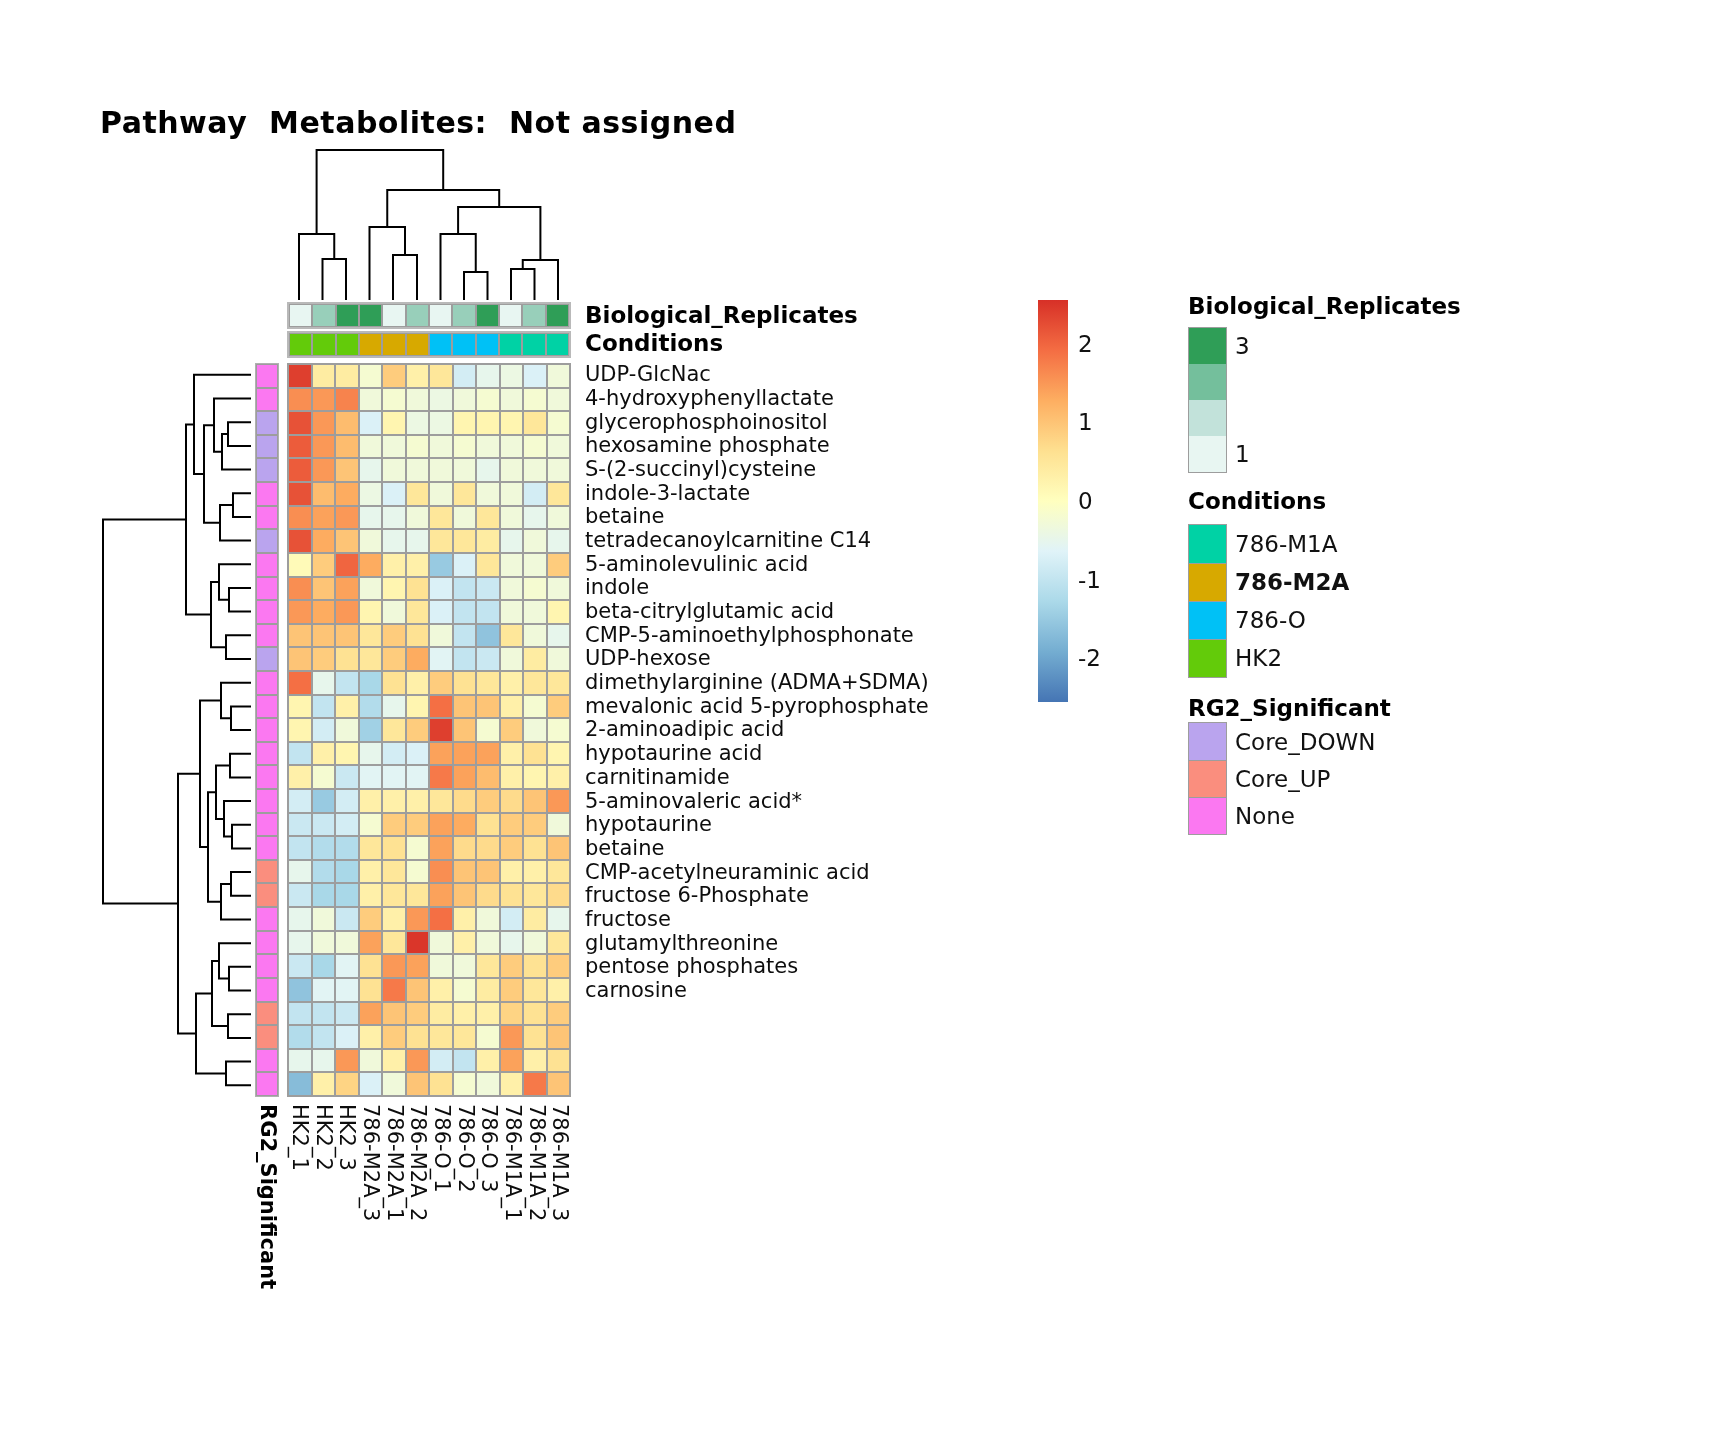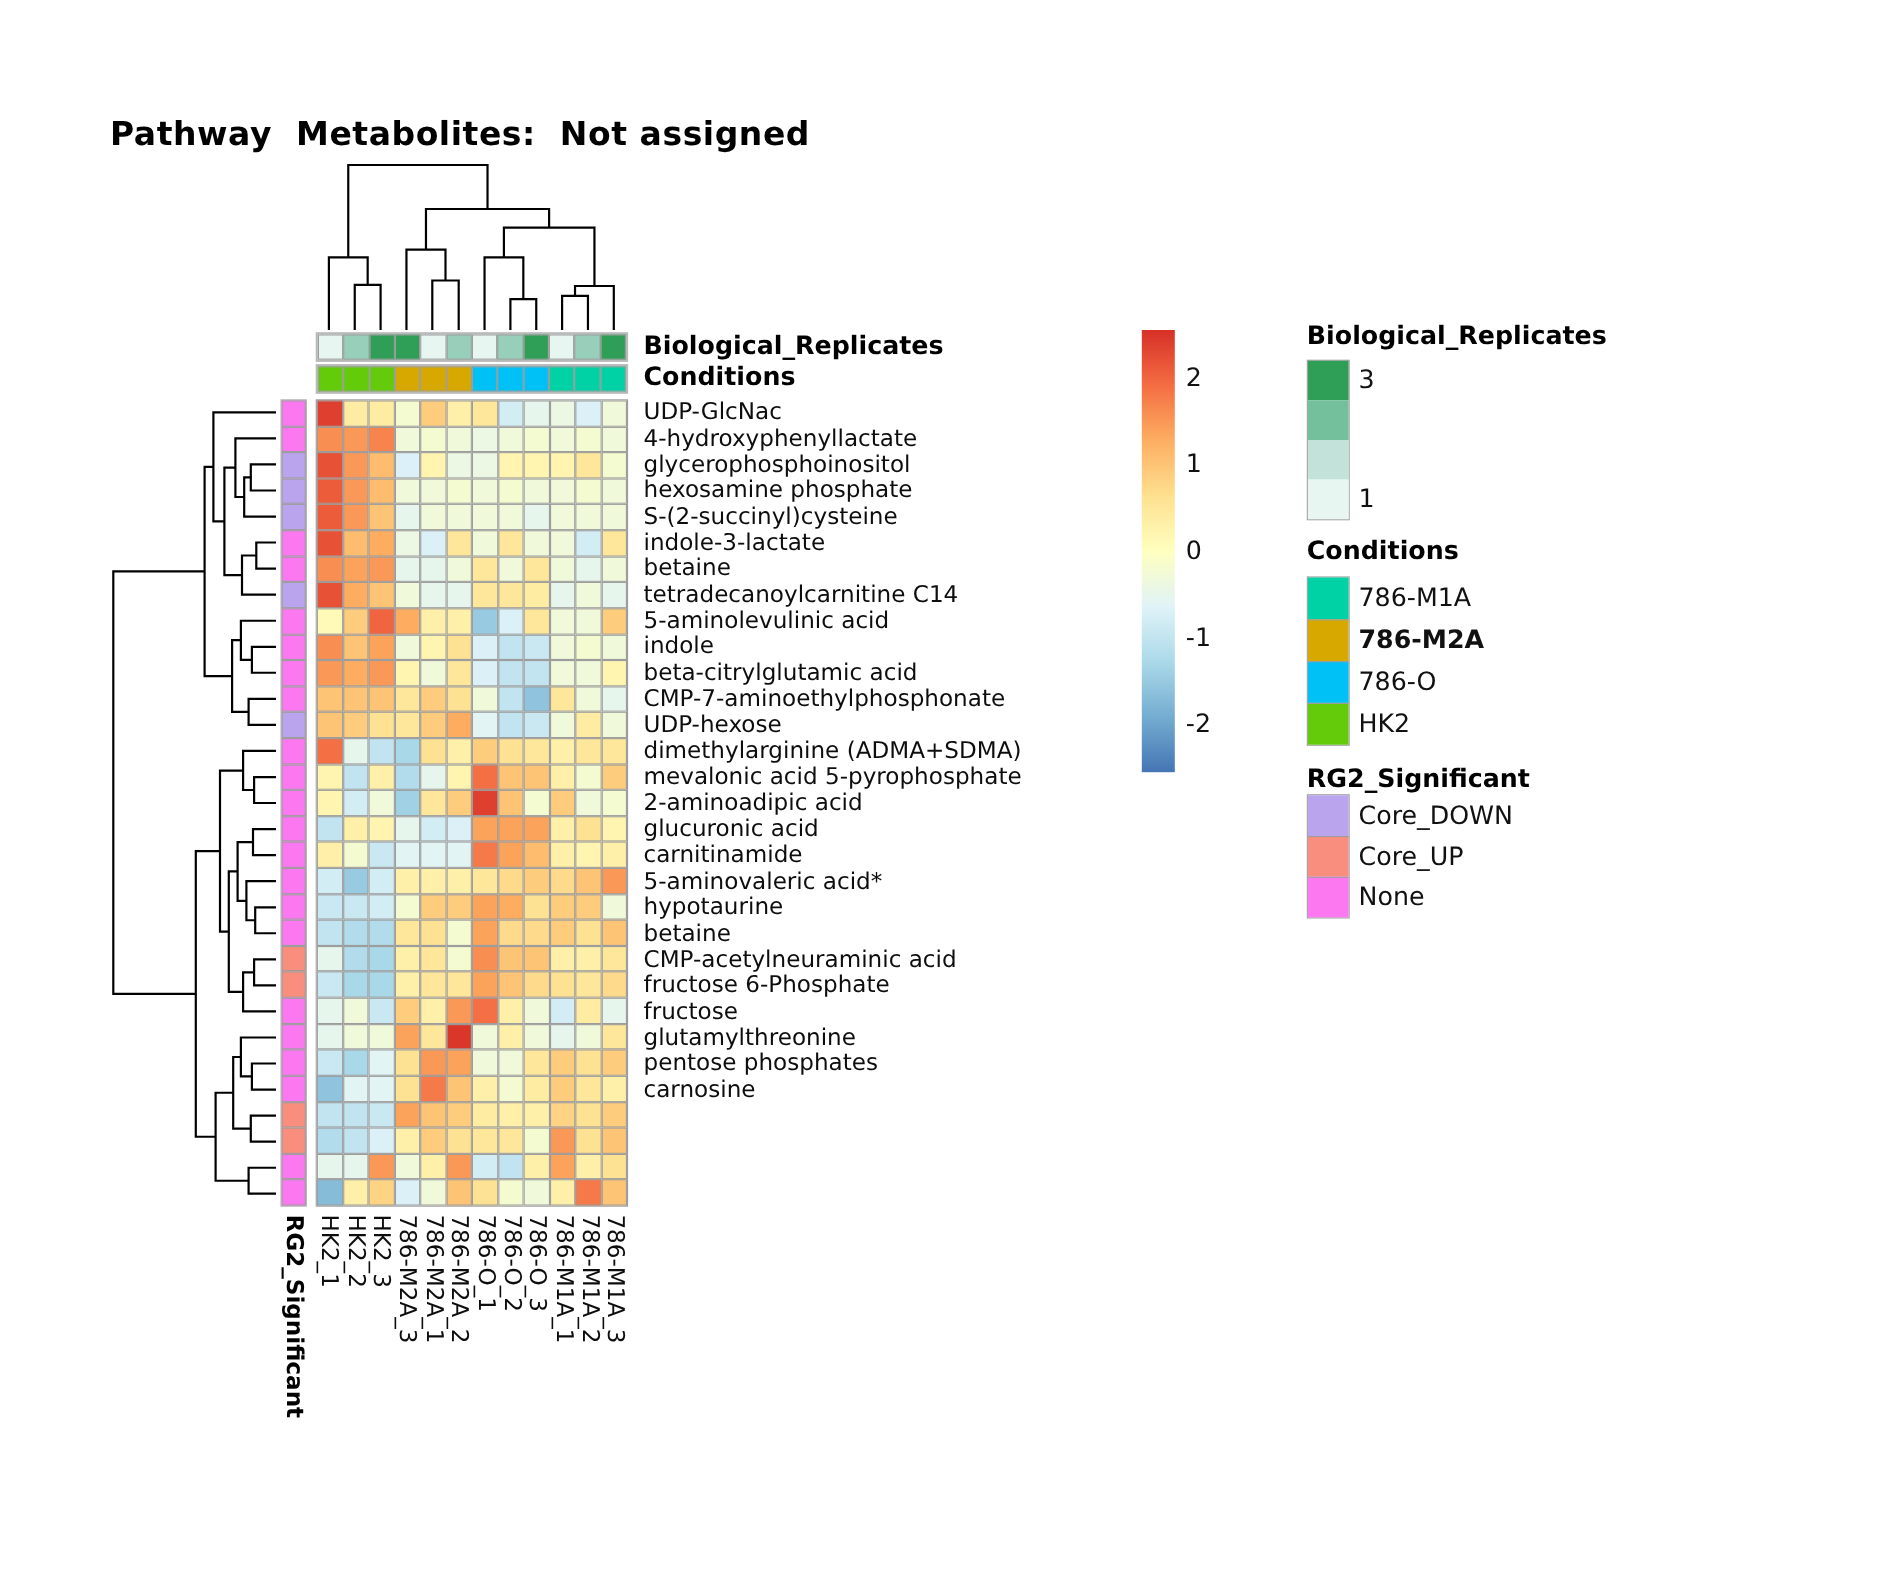--- a/index.html
+++ b/index.html
@@ -530,26 +530,26 @@
       <div class="rlab">4-hydroxyphenyllactate</div>
       <div class="rlab">glycerophosphoinositol</div>
       <div class="rlab">hexosamine phosphate</div>
       <div class="rlab">S-(2-succinyl)cysteine</div>
       <div class="rlab">indole-3-lactate</div>
       <div class="rlab">betaine</div>
       <div class="rlab">tetradecanoylcarnitine C14</div>
       <div class="rlab">5-aminolevulinic acid</div>
       <div class="rlab">indole</div>
       <div class="rlab">beta-citrylglutamic acid</div>
-      <div class="rlab">CMP-7-aminoethylphosphonate</div>
+      <div class="rlab">CMP-5-aminoethylphosphonate</div>
       <div class="rlab">UDP-hexose</div>
       <div class="rlab">dimethylarginine (ADMA+SDMA)</div>
       <div class="rlab">mevalonic acid 5-pyrophosphate</div>
       <div class="rlab">2-aminoadipic acid</div>
-      <div class="rlab">glucuronic acid</div>
+      <div class="rlab">hypotaurine acid</div>
       <div class="rlab">carnitinamide</div>
       <div class="rlab">5-aminovaleric acid*</div>
       <div class="rlab">hypotaurine</div>
       <div class="rlab">betaine</div>
       <div class="rlab">CMP-acetylneuraminic acid</div>
       <div class="rlab">fructose 6-Phosphate</div>
       <div class="rlab">fructose</div>
       <div class="rlab">glutamylthreonine</div>
       <div class="rlab">pentose phosphates</div>
       <div class="rlab">carnosine</div>

